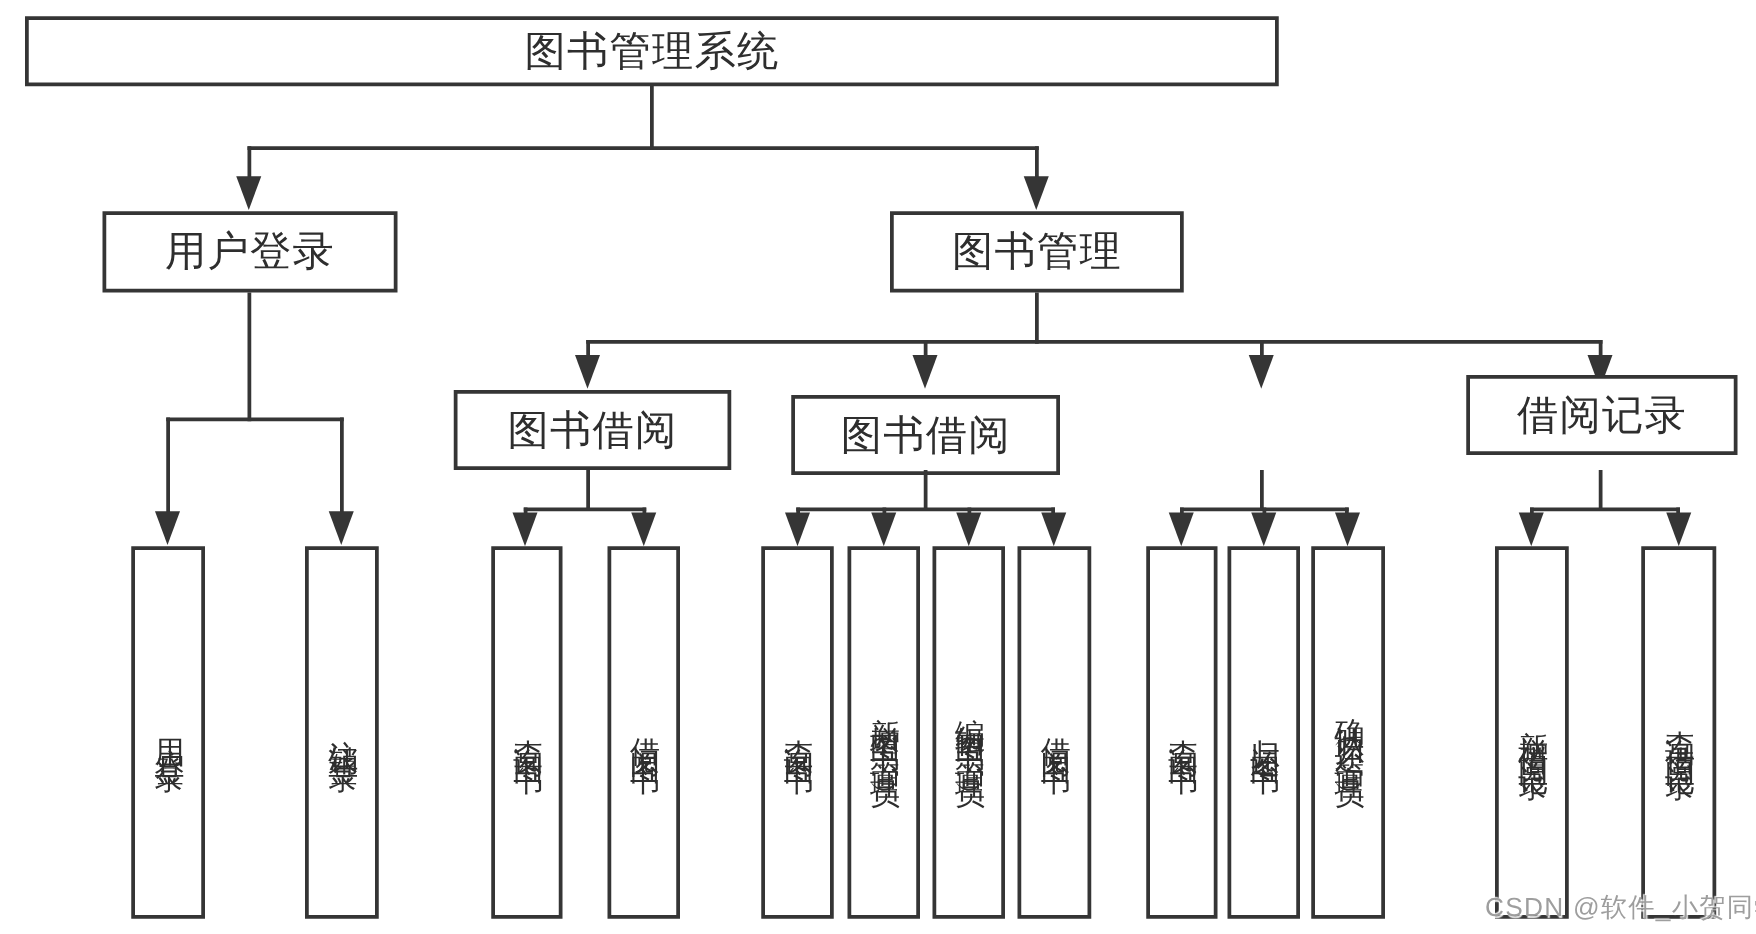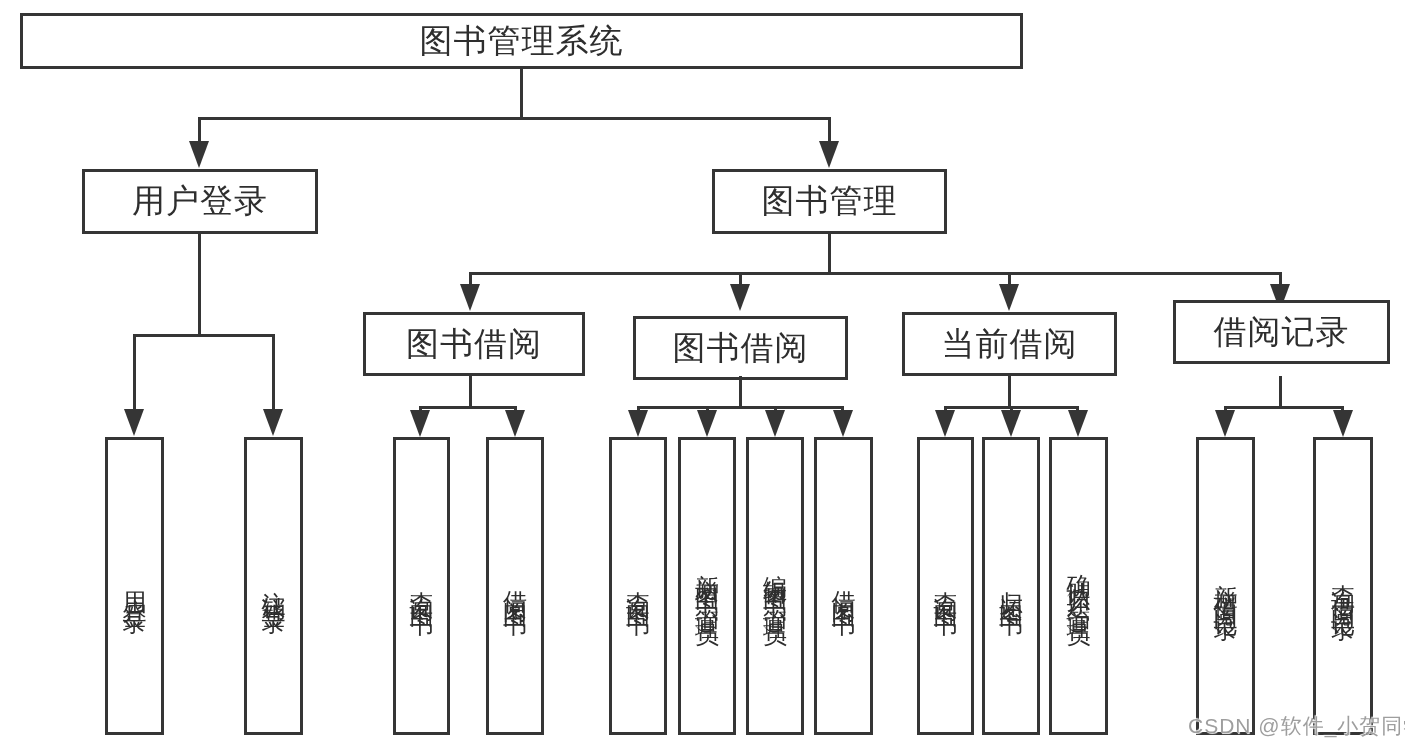--- a/index.html
+++ b/index.html
@@ -65,21 +65,20 @@
   <div class="ar" style="left:460px;top:284px"></div>
   <div class="vl" style="left:739px;top:272px;height:15px"></div>
   <div class="ar" style="left:730px;top:284px"></div>
   <div class="vl" style="left:1008px;top:272px;height:15px"></div>
   <div class="ar" style="left:999px;top:284px"></div>
   <div class="vl" style="left:1279px;top:272px;height:15px"></div>
   <div class="ar" style="left:1270px;top:284px"></div>
 
   <div class="box" style="left:363px;top:312px;width:222px;height:64px">图书借阅</div>
   <div class="box" style="left:633px;top:316px;width:215px;height:64px">图书借阅</div>
-  <div class="box" style="left:902px;top:312px;width:215px;height:64px">当前借阅</div>
   <div class="box" style="left:1173px;top:300px;width:217px;height:64px">借阅记录</div>
 
   <div class="vl" style="left:469px;top:376px;height:32px"></div>
   <div class="hl" style="left:419px;top:406px;width:98px"></div>
   <div class="vl" style="left:419px;top:406px;height:10px"></div>
   <div class="ar" style="left:410px;top:410px"></div>
   <div class="vl" style="left:514px;top:406px;height:10px"></div>
   <div class="ar" style="left:505px;top:410px"></div>
 
   <div class="vl" style="left:739px;top:376px;height:32px"></div>

